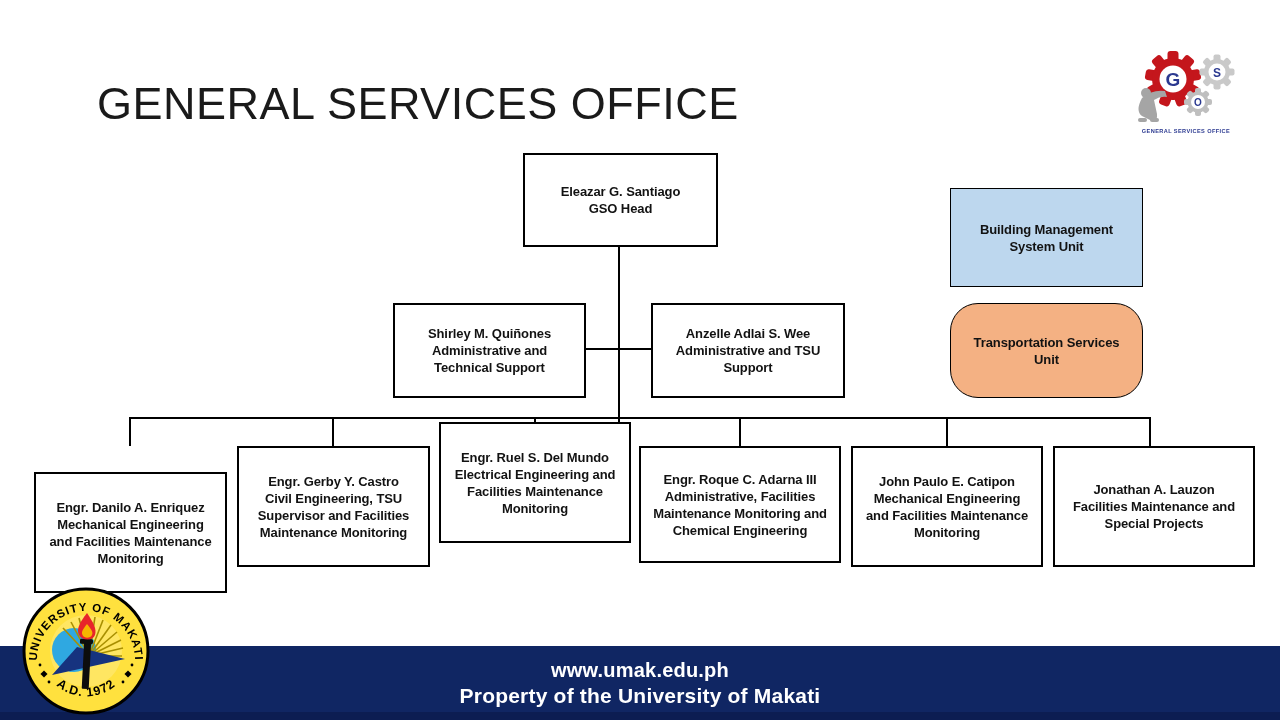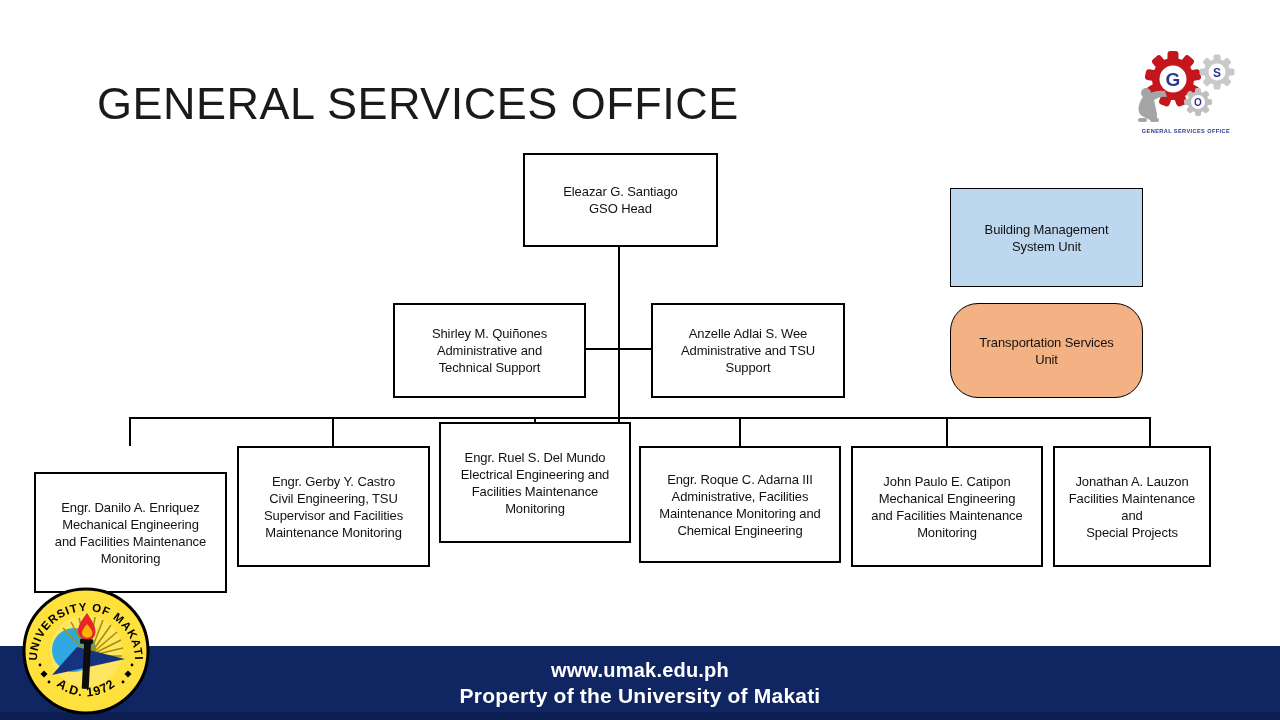--- a/index.html
+++ b/index.html
@@ -6,34 +6,34 @@
   body{width:1280px;height:720px;position:relative;overflow:hidden;background:#fff;
        font-family:"Liberation Sans", sans-serif;}
   .slide{position:absolute;inset:0;}
 
   
   .title{position:absolute;left:97px;top:78px;margin:0;font-size:45px;font-weight:400;
          letter-spacing:.5px;color:#1a1a1a;white-space:nowrap;}
 
   
   .box{position:absolute;background:#fff;border:2px solid #000;display:flex;align-items:center;
-       justify-content:center;text-align:center;font-weight:normal;font-size:13px;line-height:17px;
+       justify-content:center;text-align:center;font-weight:bold;font-size:13px;line-height:17px;
        white-space:pre-line;color:#121212;letter-spacing:-.1px;padding:10px;box-sizing:border-box;}
   .unit{border-width:1.5px;}
   #b-head{left:523px;top:153px;width:195px;height:94px}
   #b-sup1{left:393px;top:303px;width:193px;height:95px}
   #b-sup2{left:651px;top:303px;width:194px;height:95px}
   #u-bms {left:950px;top:188px;width:193px;height:99px}
   #u-tsu {left:950px;top:303px;width:193px;height:95px}
   #r1{left:34px;top:472px;width:193px;height:121px}
   #r2{left:237px;top:446px;width:193px;height:121px}
   #r3{left:439px;top:422px;width:192px;height:121px}
   #r4{left:639px;top:446px;width:202px;height:117px}
   #r5{left:851px;top:446px;width:192px;height:121px}
-  #r6{left:1053px;top:446px;width:158px;height:121px}
+  #r6{left:1053px;top:446px;width:202px;height:121px}
 
   
   .line{position:absolute;background:#000;}
   #l-main{left:618px;top:247px;width:2px;height:178px}
   #l-mid {left:586px;top:348px;width:65px;height:2px}
   #l-bus {left:129px;top:417px;width:1022px;height:2px}
   .drop{top:419px;width:2px;height:27px}
   #d1{left:129px}#d2{left:332px}#d3{left:534px}#d4{left:739px}#d5{left:946px}#d6{left:1149px}
 
   

